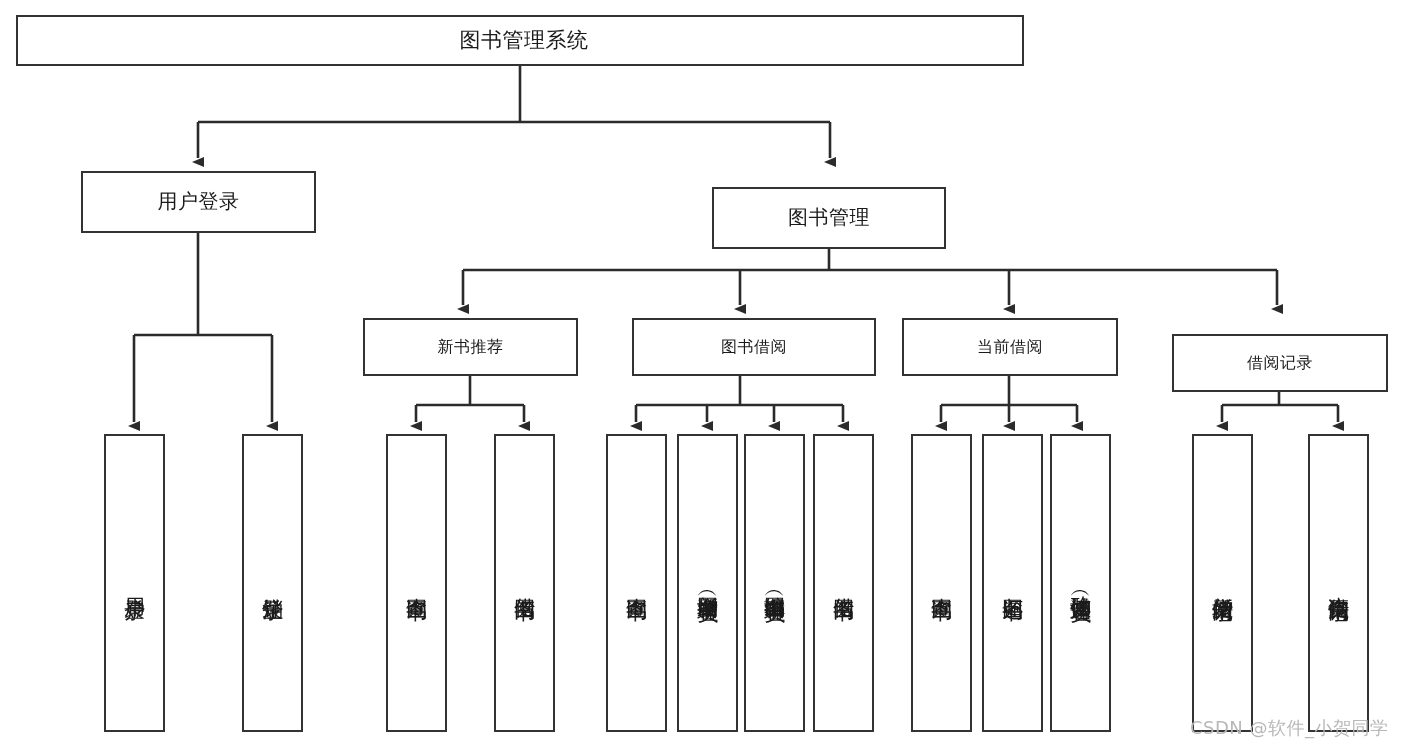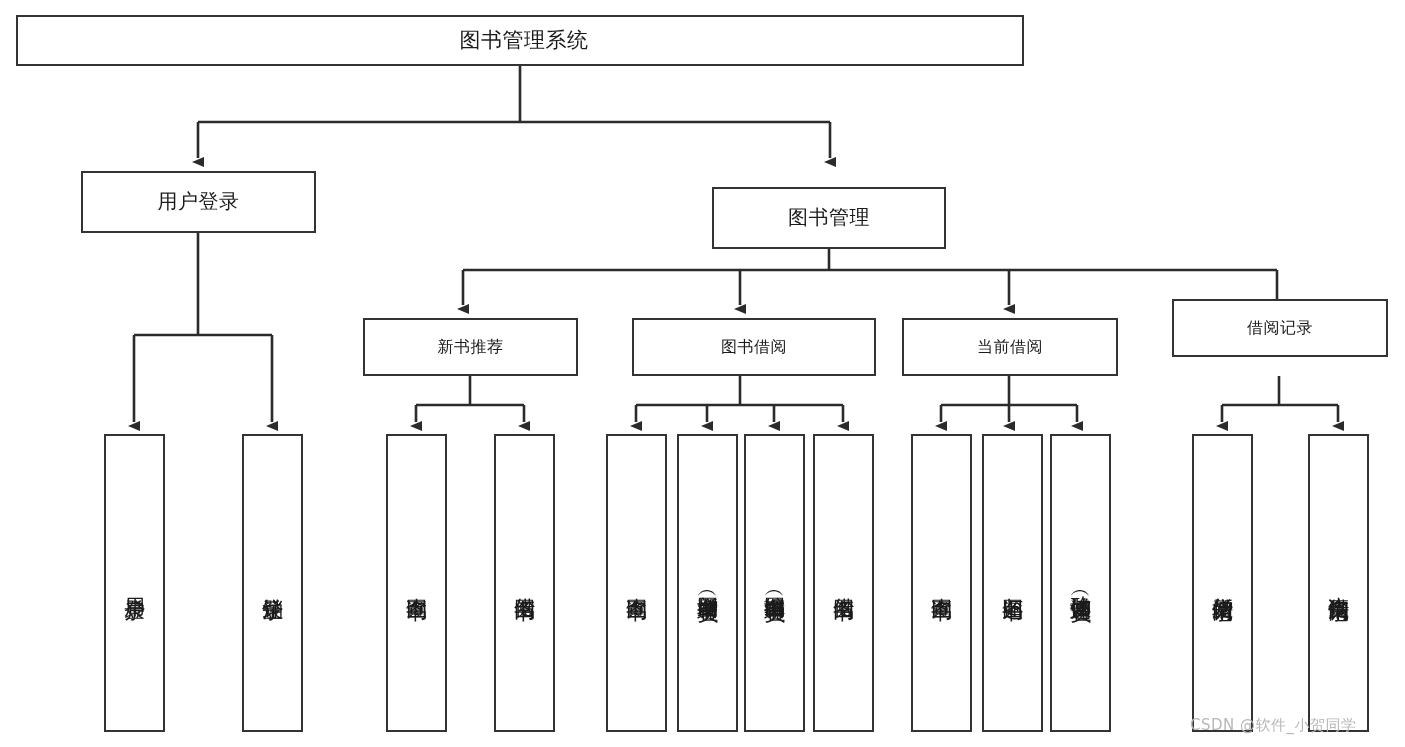--- a/index.html
+++ b/index.html
@@ -52,21 +52,21 @@
   .node.leaf .label {
     writing-mode: vertical-rl;
     text-orientation: upright;
     font-size: 21px;
     line-height: 1.16;
     letter-spacing: 1px;
     white-space: nowrap;
   }
   .watermark {
     position: absolute;
-    font-size: 15px;
+    font-size: 18px;
     color: #b8b8b8;
     white-space: nowrap;
     letter-spacing: 0.5px;
   }
 </style>
 </head>
 <body>
 
 <div id="canvas">
 
@@ -134,21 +134,21 @@
 
   <div class="node level3" style="left:363px; top:318px; width:215px; height:58px;">
     <span class="label">新书推荐</span>
   </div>
   <div class="node level3" style="left:632px; top:318px; width:244px; height:58px;">
     <span class="label">图书借阅</span>
   </div>
   <div class="node level3" style="left:902px; top:318px; width:216px; height:58px;">
     <span class="label">当前借阅</span>
   </div>
-  <div class="node level3" style="left:1172px; top:299px; width:216px; height:58px;">
+  <div class="node level3" style="left:1172px; top:334px; width:216px; height:58px;">
     <span class="label">借阅记录</span>
   </div>
 
   <div class="node leaf" style="left:104px; top:434px; width:61px; height:298px;">
     <span class="label">用户登录</span>
   </div>
   <div class="node leaf" style="left:242px; top:434px; width:61px; height:298px;">
     <span class="label">注销登录</span>
   </div>
 

